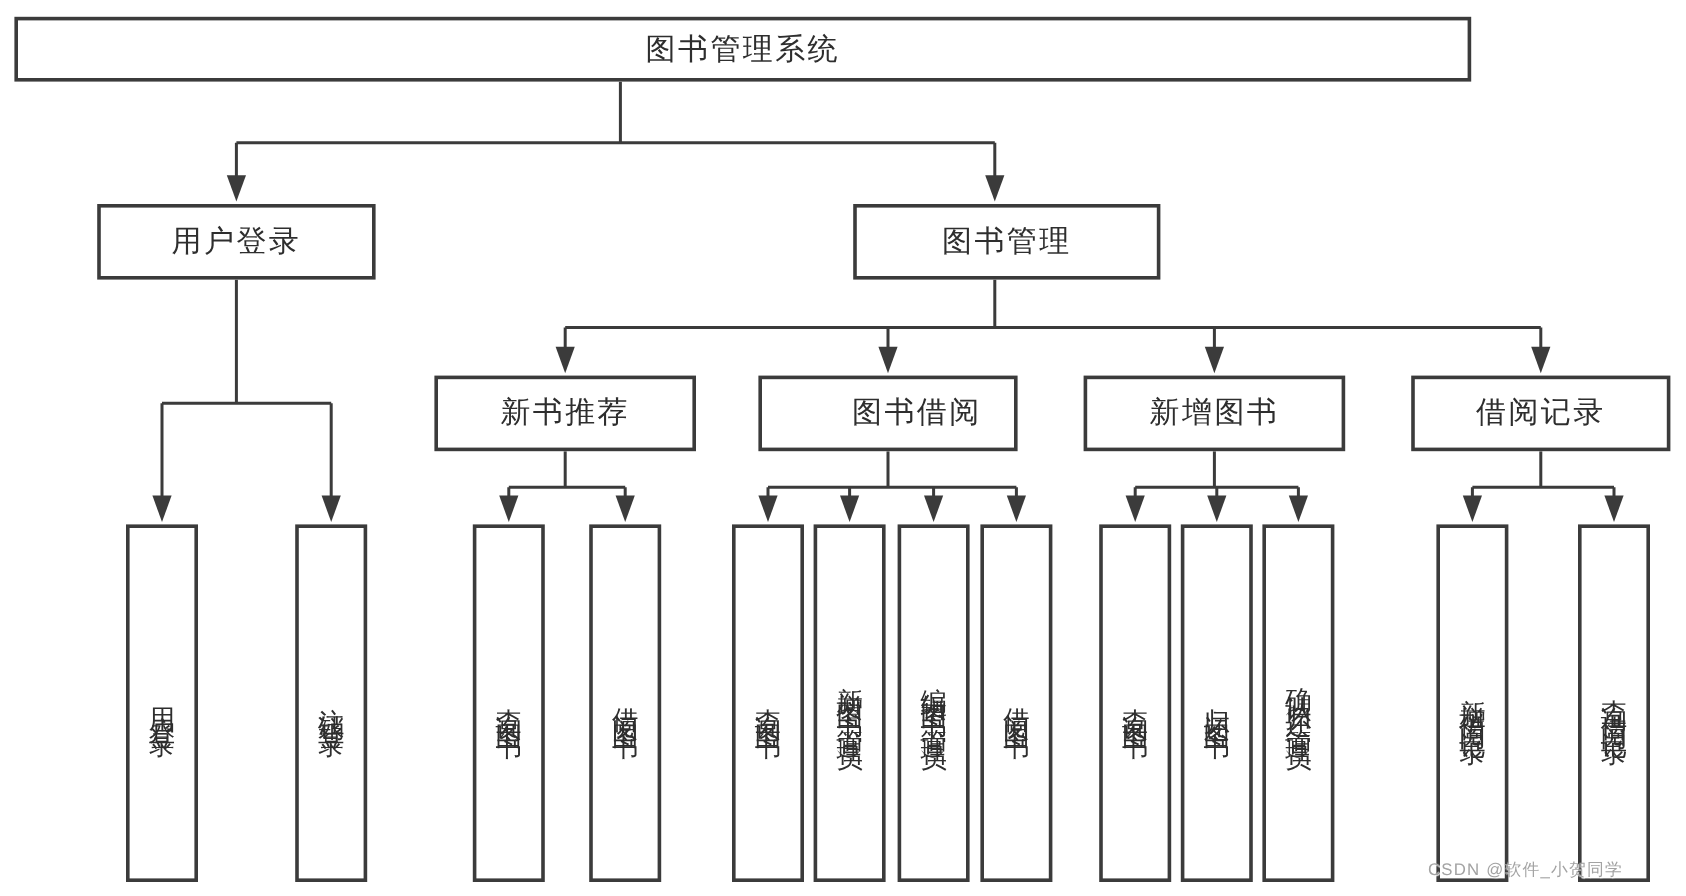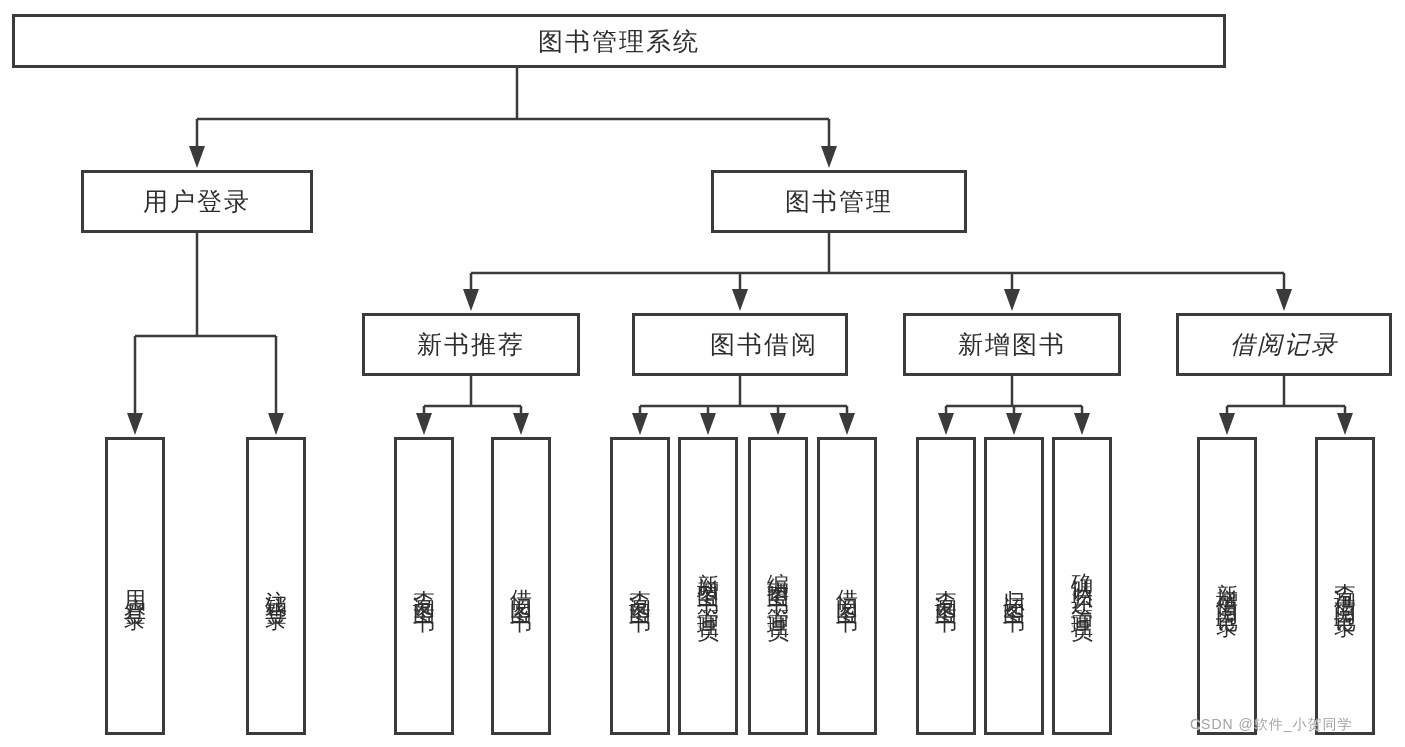--- a/index.html
+++ b/index.html
@@ -111,21 +111,21 @@
 
   <div class="node lvl3" style="left:362px;width:218px;">
     <span class="hlabel">新书推荐</span>
   </div>
   <div class="node lvl3" style="left:632px;width:216px;padding-left:48px;">
     <span class="hlabel">图书借阅</span>
   </div>
   <div class="node lvl3" style="left:903px;width:218px;">
     <span class="hlabel">新增图书</span>
   </div>
-  <div class="node lvl3" style="left:1176px;width:216px;font-style:italic;">
+  <div class="node lvl3" style="left:1176px;width:216px;">
     <span class="hlabel">借阅记录</span>
   </div>
 
   <div class="node leaf" style="left:105px;">
     <span class="vlabel">用户登录</span>
   </div>
   <div class="node leaf" style="left:246px;">
     <span class="vlabel">注销登录</span>
   </div>
   <div class="node leaf" style="left:394px;">

